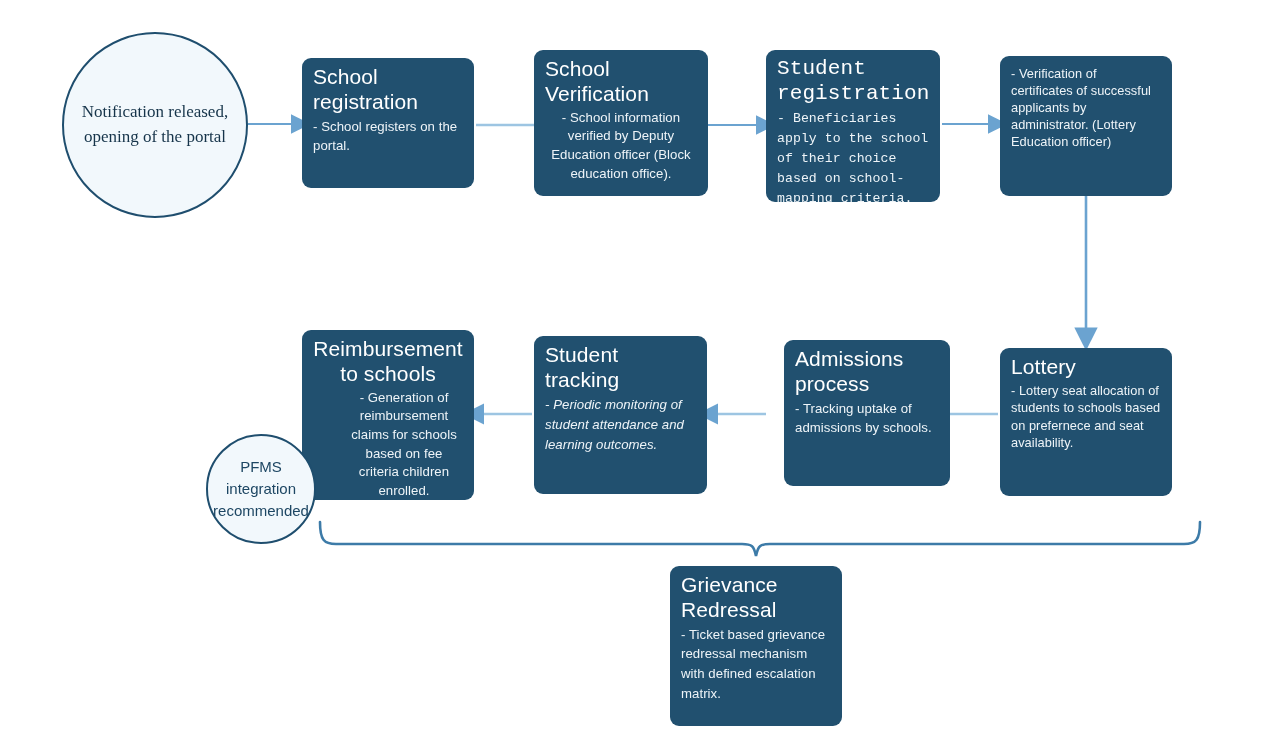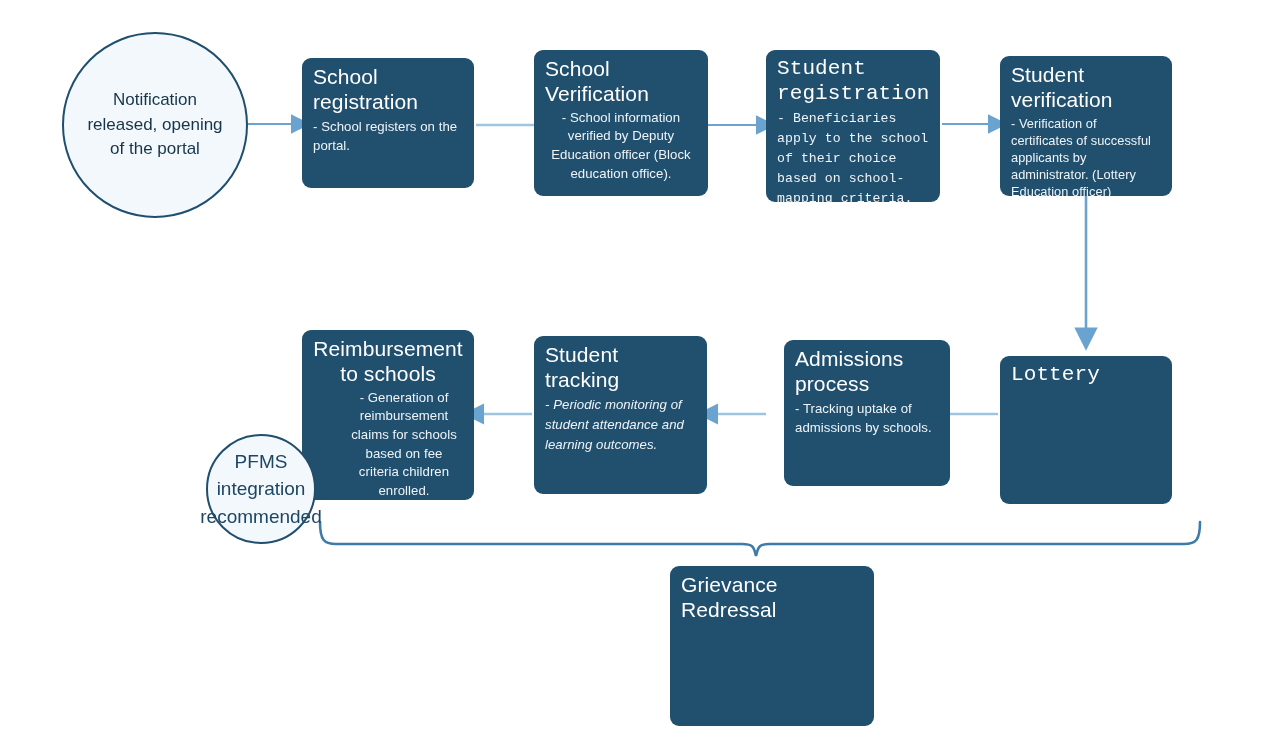--- a/index.html
+++ b/index.html
@@ -58,28 +58,28 @@
     background: #f2f8fc;
     border: 2.5px solid #1f4e6e;
     box-sizing: border-box;
     display: flex;
     align-items: center;
     justify-content: center;
     text-align: center;
     color: #173a52;
   }
   .circle-start-label {
-    font-family: Liberation Sans, sans-serif;
+    font-family: Liberation Serif, serif;
     font-size: 17px;
     line-height: 1.45;
     padding: 0 14px;
     color: #16344a;
   }
   .circle-pfms-label {
-    font-size: 19px;
+    font-size: 15px;
     line-height: 1.45;
     padding: 0 6px;
     color: #1d4663;
   }
 </style>
 </head>
 <body>
 
 <div id="canvas">
 
@@ -135,40 +135,41 @@
     <div class="node-title">School Verification</div>
     <div class="node-desc" style="line-height:1.42;text-align:center;">- School information verified by Deputy Education officer (Block education office).</div>
   </div>
 
   <div class="node-box" style="left:766px; top:50px; width:174px; height:152px;font-family:Liberation Mono, monospace;">
     <div class="node-title">Student registration</div>
     <div class="node-desc" style="line-height:1.52;">-  Beneficiaries apply to the school of their choice based on school-mapping criteria.</div>
   </div>
 
   <div class="node-box" style="left:1000px; top:56px; width:172px; height:140px;">
-    <div class="node-title">Student verification</div>
     <div class="node-desc" style="line-height:1.33; font-size:12.8px;">- Verification of certificates of successful applicants by administrator. (Lottery Education officer)</div>
   </div>
 
-  <div class="node-box" style="left:1000px; top:356px; width:172px; height:148px;font-family:Liberation Mono, monospace;">
+  <div class="node-box" style="left:1000px; top:348px; width:172px; height:148px;">
     <div class="node-title">Lottery</div>
+    <div class="node-desc" style="line-height:1.36; font-size:12.8px;">- Lottery seat allocation of students to schools based on prefernece and seat availability.</div>
   </div>
 
   <div class="node-box" style="left:766px; top:340px; width:166px; height:146px;margin-left:18px;">
     <div class="node-title">Admissions process</div>
     <div class="node-desc" style="line-height:1.50;">-  Tracking uptake of admissions by schools.</div>
   </div>
 
   <div class="node-box" style="left:534px; top:336px; width:173px; height:158px;">
     <div class="node-title">Student tracking</div>
     <div class="node-desc" style="line-height:1.52;font-style:italic;">-  Periodic monitoring of student attendance and learning outcomes.</div>
   </div>
 
   <div class="node-box centered" style="left:302px; top:330px; width:172px; height:170px; z-index:3;">
     <div class="node-title">Reimbursement to schools</div>
     <div class="node-desc" style="line-height:1.42;margin-left:32px;">- Generation of reimbursement claims for schools based on fee criteria children enrolled.</div>
   </div>
 
-  <div class="node-box" style="left:670px; top:566px; width:204px; height:160px;">
+  <div class="node-box" style="left:670px; top:566px; width:172px; height:160px;">
     <div class="node-title">Grievance Redressal</div>
+    <div class="node-desc" style="line-height:1.50;">-  Ticket based grievance redressal mechanism with defined escalation matrix.</div>
   </div>
 
 </div>
 
 </body></html>

